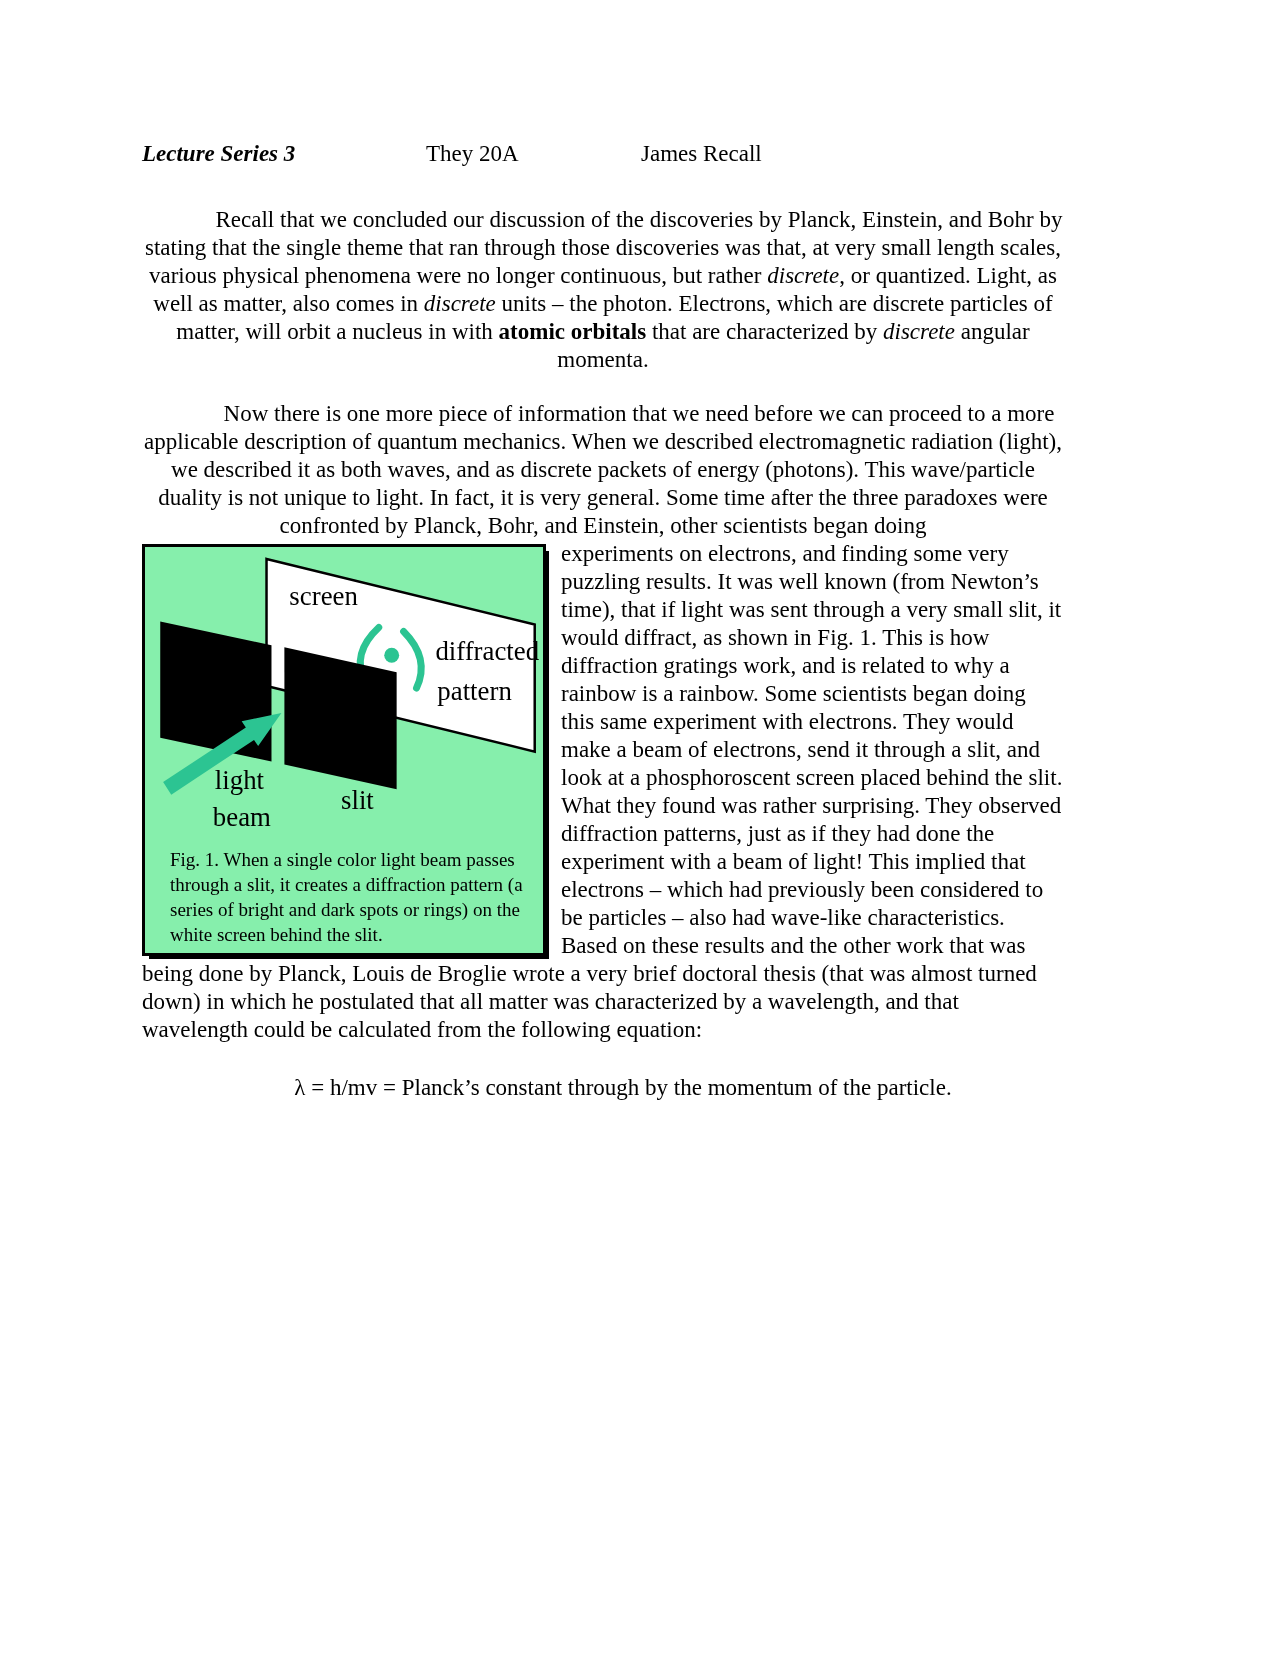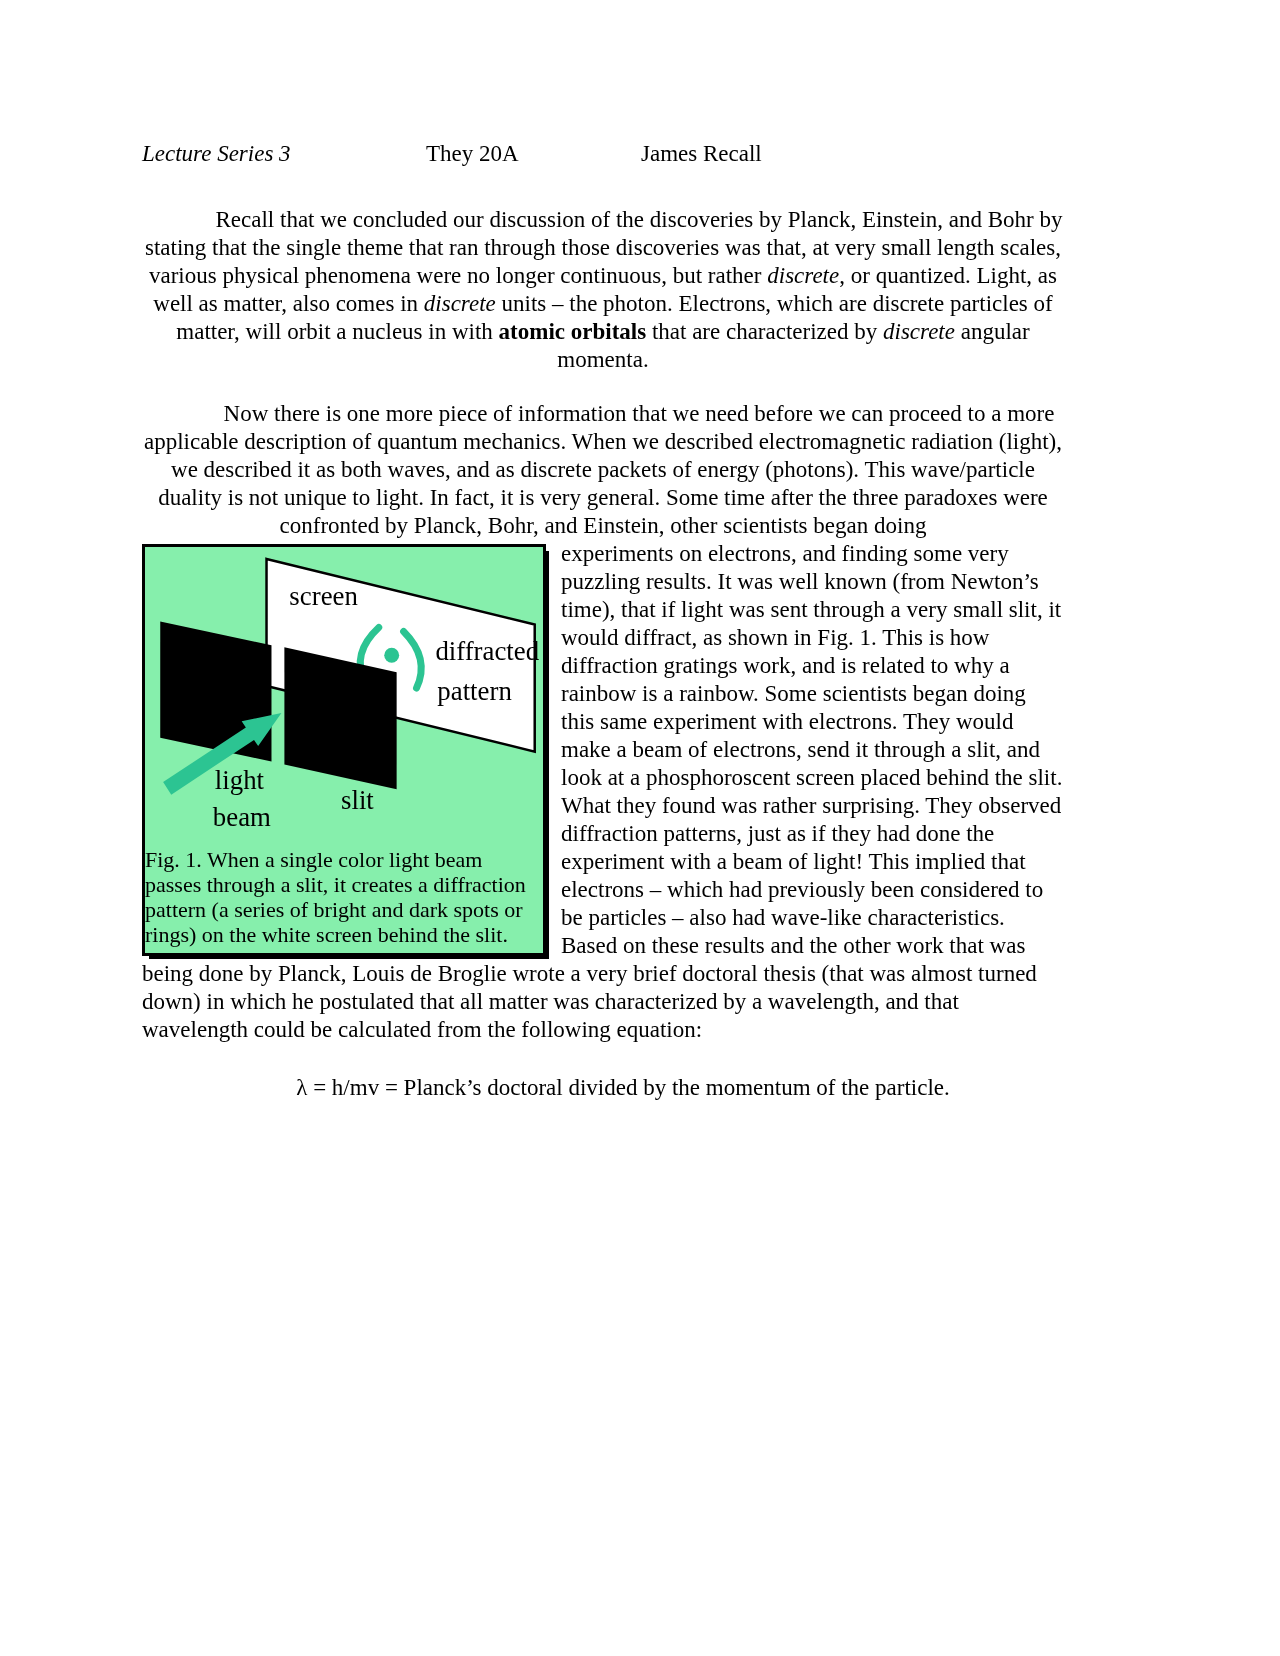--- a/index.html
+++ b/index.html
@@ -3,35 +3,35 @@
 <meta charset="utf-8">
 <style>
   html, body { margin:0; padding:0; }
   body {
     width:1280px; height:1656px; background:#ffffff; overflow:hidden;
     font-family:"Liberation Serif", serif; font-size:23px; line-height:28px; color:#000;
   }
   .page { padding:140px 0 0 142px; width:922px; }
 
   .doc-header { white-space:nowrap; }
-  .doc-header .series { display:inline-block; width:284px; font-weight:normal; font-style:italic; }
+  .doc-header .series { display:inline-block; width:284px; font-weight:bold; font-style:italic; }
   .doc-header .course { display:inline-block; width:215px; }
 
   p { margin:0;text-align:center; }
   .p1        { margin-top:38px; text-indent:72px; }
   .p2-intro  { margin-top:26px; text-indent:72px; }
   .p2-body   { margin-top:0; }
 
   .figure-box {
     float:left; width:398px; background:#86efac;
     border:3px solid #000; box-shadow:5px 5px 0 -2px #000;
     margin:4px 15px 0 0;
   }
   .figure-box svg { display:block; overflow:visible; }
-  .fig-caption { font-size:22px; line-height:25px; padding:2px 12px 6px 0; }
+  .fig-caption { font-size:19px; line-height:25px; padding:2px 12px 6px 25px; }
 
   .equation { margin-top:30px; text-indent:40px; clear:left; }
   .closing  { margin-top:48px; }
 
   svg text { font-family:"Liberation Serif", serif; font-size:27px; fill:#000; }
 </style>
 </head>
 <body>
 
 <div class="page">
@@ -66,16 +66,16 @@
         <text x="70" y="244">light</text>
         <text x="68" y="281">beam</text>
         <text x="197" y="264">slit</text>
       </svg>
       <div class="fig-caption">Fig. 1.  When a single color light beam passes through a slit, it creates a diffraction pattern (a series of bright and dark spots or rings) on the white screen behind the slit.</div>
     </div>
 
     <span>experiments on electrons, and finding some very puzzling results.  It was well known (from Newton’s time), that if light was sent through a very small slit, it would diffract, as shown in Fig. 1.   This is how diffraction gratings work, and is related to why a rainbow is a rainbow.  Some scientists began doing this same experiment with electrons.  They would make a beam of electrons, send it through a slit, and look at a phosphoroscent screen placed behind the slit.  What they found was rather surprising.  They observed diffraction patterns, just as if they had done the experiment with a beam of light!  This implied that electrons – which had previously been considered to be particles – also had wave-like characteristics.  Based on these results and the other work that was being done by Planck, Louis de Broglie wrote a very brief doctoral thesis (that was almost turned down) in which he postulated that all matter was characterized by a wavelength, and that wavelength could be calculated from the following equation:</span>
   </div>
 
-  <p class="equation">λ = h/mv = Planck’s doctoral divided by the momentum of the particle.</p>
+  <p class="equation">λ = h/mv = Planck’s constant through by the momentum of the particle.</p>
 
 
 </div>
 
 </body></html>

